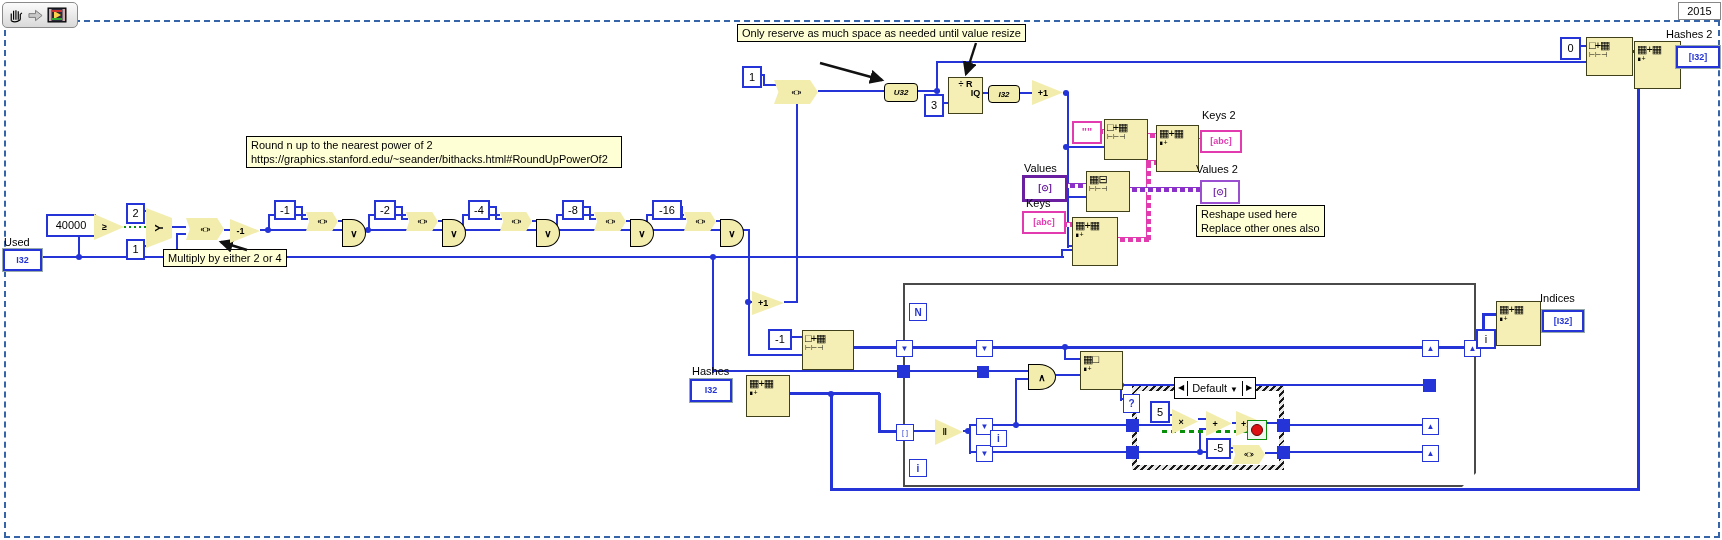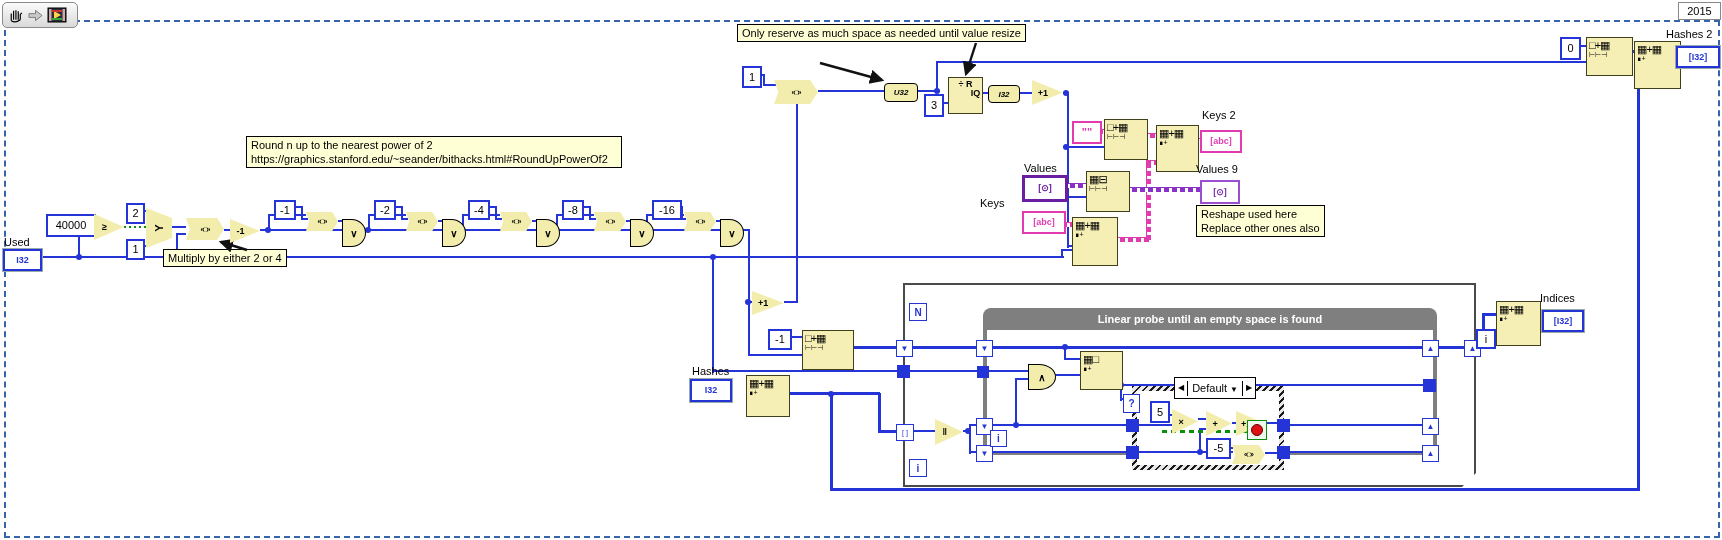--- a/index.html
+++ b/index.html
@@ -68,23 +68,20 @@
 
 <div id="canvas">
 
   <div id="frames">
     <div class="dashed"></div>
 
     <div class="forframe" style="left:903px;top:283px;width:569px;height:200px;">
       <div class="grip" style="right:-2px;bottom:-2px;width:14px;height:14px;"></div>
     </div>
 
-    <div class="whileframe" style="left:983px;top:308px;width:446px;height:139px;">
-      <div class="whilehdr">Linear probe until an empty space is found</div>
-    </div>
 
     <div class="caseframe" style="left:1132px;top:386px;width:152px;height:84px;">
       <div class="caseinner"></div>
     </div>
   </div>
 
   <div id="wires">
       <div class="wire c" style="left: 37px; top: 256px; width: 1027px; height: 2px;"></div>
       <div class="wire c" style="left: 92px; top: 221px; width: 4px; height: 2px;"></div>
       <div class="wire c" style="left: 78px; top: 230px; width: 2px; height: 28px;"></div>
@@ -359,24 +356,24 @@
       </div>
     <div class="lbl" style="left:1202px;top:109px;">Keys 2</div>
     <div class="term tpink" style="left:1200px;top:130px;width:38px;height:19px;">[abc]</div>
 
     <div class="lbl" style="left:1024px;top:162px;">Values</div>
     <div class="term tpurple" style="left:1022px;top:175px;width:40px;height:21px;">[⊙]</div>
     <div class="anode" style="left:1086px;top:171px;width:38px;height:37px;">
         <span class="gm">▦⊟</span>
         <span class="gs">⊢⊢⊣</span>
       </div>
-    <div class="lbl" style="left:1196px;top:163px;">Values 9</div>
+    <div class="lbl" style="left:1196px;top:163px;">Values 2</div>
     <div class="term tpurple2" style="left:1200px;top:180px;width:36px;height:20px;">[⊙]</div>
 
-    <div class="lbl" style="left:980px;top:197px;text-align:right;">Keys</div>
+    <div class="lbl" style="left:1026px;top:197px;text-align:right;">Keys</div>
     <div class="term tpink" style="left:1022px;top:211px;width:40px;height:19px;">[abc]</div>
     <div class="anode" style="left:1072px;top:217px;width:40px;height:45px;">
         <span class="gm">▦+▦</span>
         <span class="gs">∎+</span>
       </div>
 
     <div class="cst" style="left:1560px;top:37px;width:17px;height:19px;">0</div>
     <div class="anode" style="left:1586px;top:37px;width:41px;height:35px;">
         <span class="gm">□+▦</span>
         <span class="gs">⊢⊢⊣</span>

